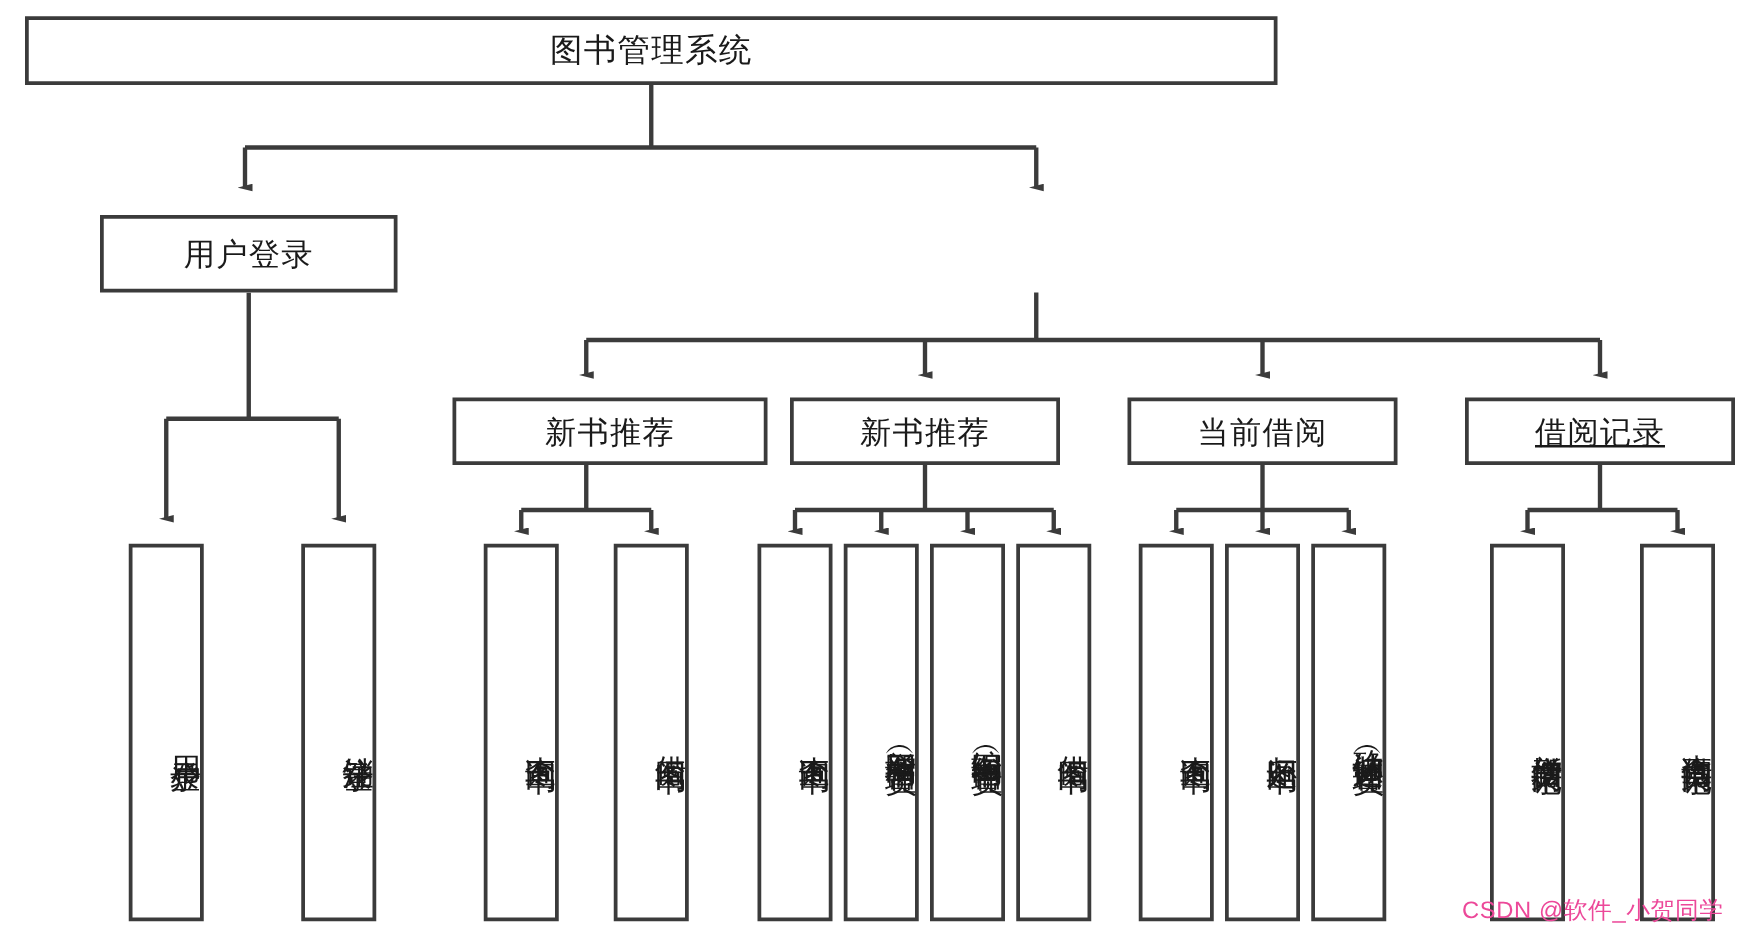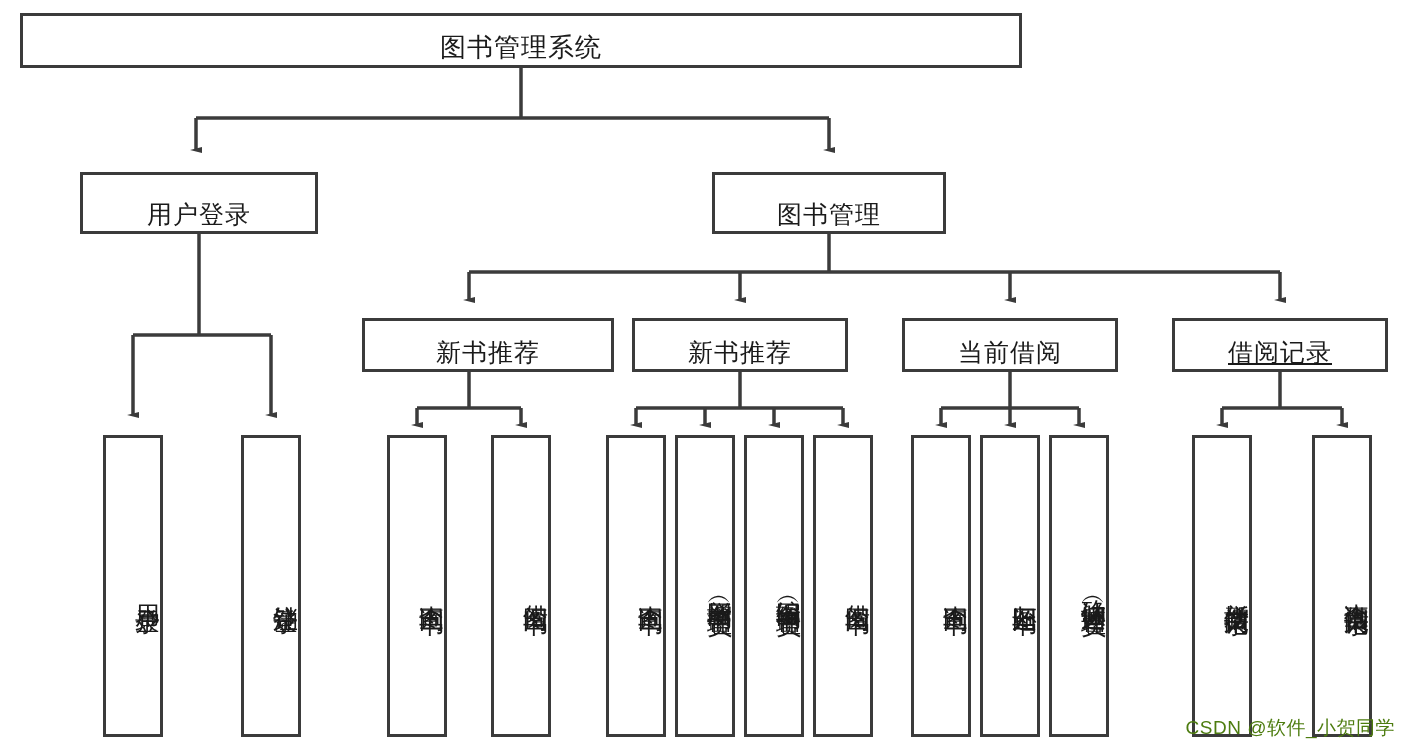--- a/index.html
+++ b/index.html
@@ -24,21 +24,21 @@
     width: 1405px;
     height: 747px;
     pointer-events: none;
   }
   .node {
     position: absolute;
     box-sizing: border-box;
     background: #ffffff;
     border: 3px solid #3b3b3b;
     display: flex;
-    align-items: flex-end;
+    align-items: center;
     justify-content: center;
     color: #1a1a1a;
   }
   .node.h {
     font-size: 25px;
     letter-spacing: 1px;
   }
   .node.v {
     writing-mode: vertical-rl;
     text-orientation: upright;
@@ -52,24 +52,24 @@
   .node.v span {
     writing-mode: vertical-rl;
     text-orientation: upright;
     display: block;
   }
   #title-box {
     font-size: 26px;
   }
   #watermark {
     position: absolute;
-    right: 10px;
+    right: 26px;
     bottom: 6px;
     font-size: 19px;
-    color: #4d7c0f;
+    color: #ec4899;
     white-space: nowrap;
     letter-spacing: 0.5px;
   }
 </style>
 </head>
 <body>
 
 <div id="canvas">
 
   <svg class="wires" viewBox="0 0 1405 747" xmlns="http://www.w3.org/2000/svg">
@@ -124,23 +124,20 @@
   </svg>
 
   <div class="node h" id="title-box" style="left:20px; top:13px; width:1002px; height:55px;">
     <span>图书管理系统</span>
   </div>
 
   <div class="node h" style="left:80px; top:172px; width:238px; height:62px;">
     <span>用户登录</span>
   </div>
 
-  <div class="node h" style="left:712px; top:172px; width:234px; height:62px;">
-    <span>图书管理</span>
-  </div>
 
   <div class="node h" style="left:362px; top:318px; width:252px; height:54px;">
     <span>新书推荐</span>
   </div>
 
   <div class="node h" style="left:632px; top:318px; width:216px; height:54px;">
     <span>新书推荐</span>
   </div>
 
   <div class="node h" style="left:902px; top:318px; width:216px; height:54px;">

